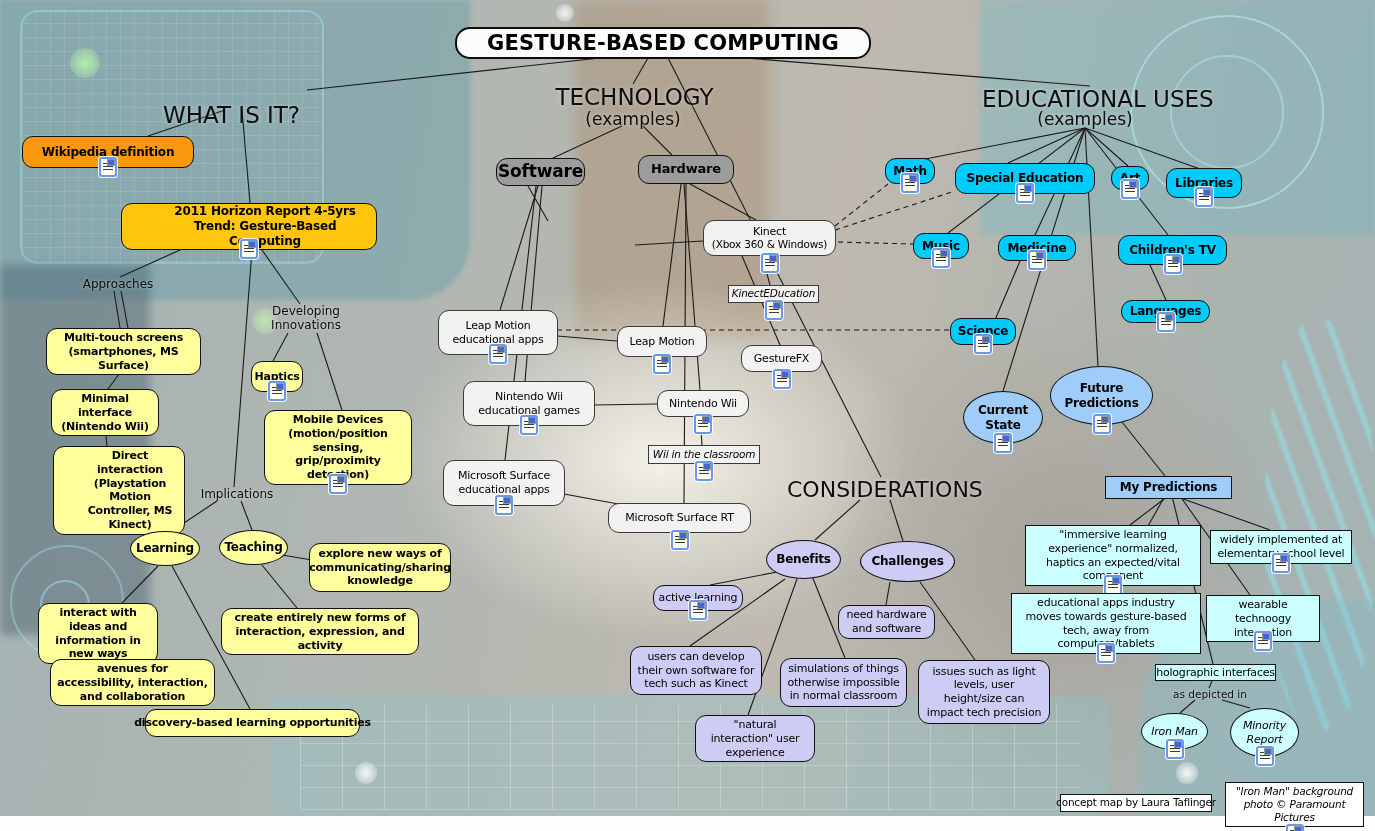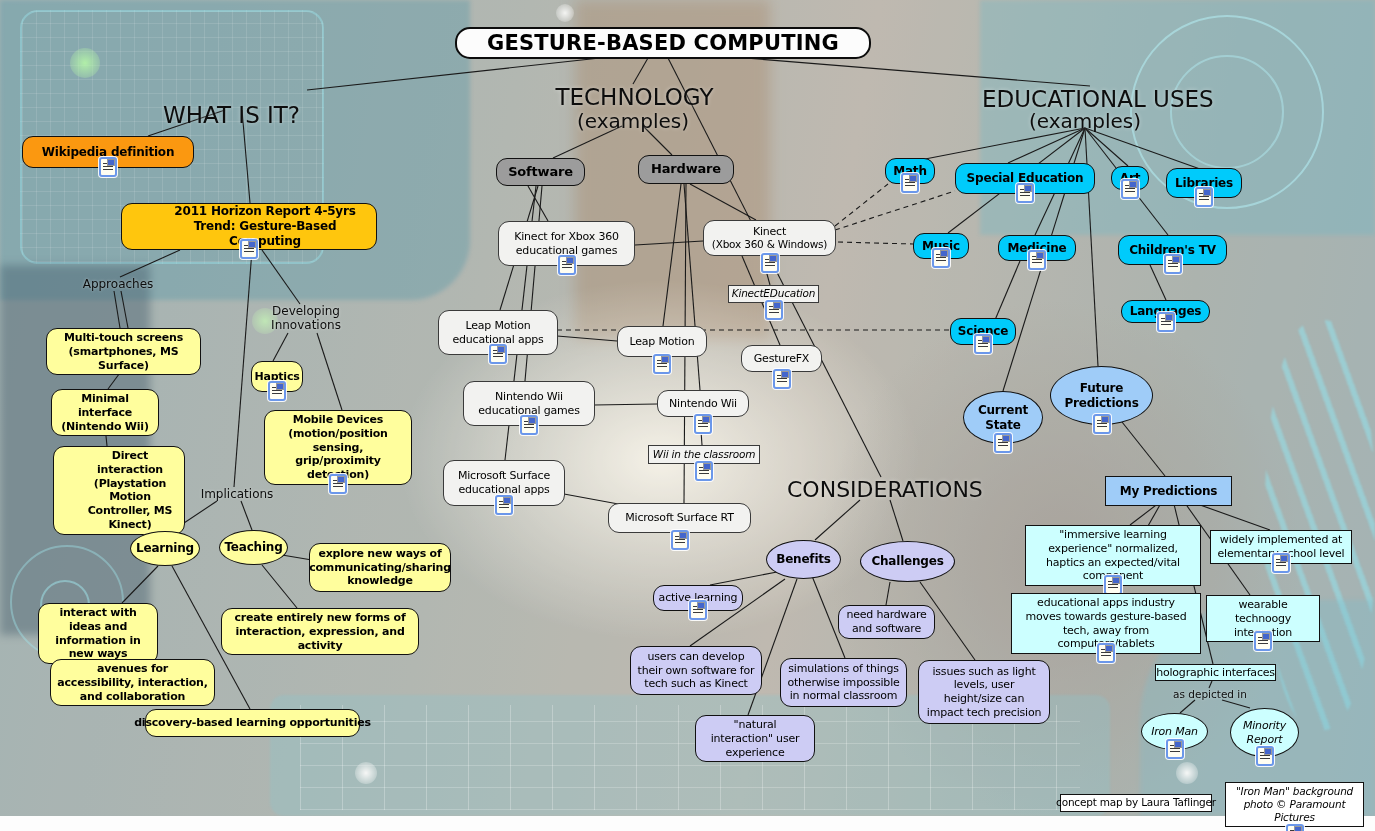--- a/index.html
+++ b/index.html
@@ -63,21 +63,21 @@
   .c-white{background:#F2F2F0;border-color:#3a3a3a;}
   .c-cyan{background:#00CBFB;}
   .c-blue{background:#9FCCF8;}
   .c-lav{background:#CDCCF4;}
   .c-ltcyan{background:#CCFFFF;}
   .c-cred{background:#FFFFFF;border-width:1px;}
   .title{background:#FCFCFC;border:2.2px solid #0c0c0c;border-radius:15px;
          font-weight:bold;font-size:21px;letter-spacing:.2px;}
   .hdr{position:absolute;font-size:23px;color:#0d0d0d;white-space:nowrap;
        text-shadow:0 0 4px rgba(255,255,255,.45);}
-  .sub{font-size:20px;}
+  .sub{font-size:17px;}
   .lbl{position:absolute;font-size:12px;color:#0d0d0d;text-align:center;
        text-shadow:0 0 3px rgba(255,255,255,.5);}
   .sm{font-size:10.5px;}
   
   .ric{position:absolute;bottom:-10px;left:50%;transform:translateX(-50%);width:14px;height:16px;
        background:#fffef2;border:2px solid #6b97ea;border-radius:3px;box-shadow:0 0 0 1px rgba(255,255,255,.9);}
   .ric::before{content:"";position:absolute;left:2px;right:2px;top:4px;height:9px;
        background:repeating-linear-gradient(#3a3a3a 0 1px,transparent 1px 3px);}
   .ric::after{content:"";position:absolute;right:0px;top:0px;width:6px;height:5px;
        background:#4466cc;border:1px solid #999;}
@@ -247,29 +247,25 @@
   <div class="n c-yellow" style="left:221px;top:608px;width:198px;min-height:38px;" data-name="node-create-new-forms">
     <span data-name="node-label">create entirely new forms of interaction, expression, and activity</span>
   </div>
   <div class="n c-yellow" style="left:50px;top:659px;width:165px;min-height:38px;" data-name="node-avenues">
     <span data-name="node-label">avenues for accessibility, interaction, and collaboration</span>
   </div>
   <div class="n c-yellow nw" style="left:145px;top:709px;width:215px;height:28px;" data-name="node-discovery">
     <span data-name="node-label">discovery-based learning opportunities</span>
   </div>
 
-  <div class="n c-gray b" style="left:496px;top:158px;width:89px;height:28px;font-size:13px;" data-name="node-software">
+  <div class="n c-gray b" style="left:496px;top:158px;width:89px;height:28px;font-size:17px;" data-name="node-software">
     <span data-name="node-label">Software</span>
   </div>
   <div class="n c-gray b" style="left:638px;top:155px;width:96px;height:29px;font-size:13px;" data-name="node-hardware">
     <span data-name="node-label">Hardware</span>
-  </div>
-  <div class="n c-white" style="left:498px;top:221px;width:137px;min-height:45px;" data-name="node-kinect-games">
-    <span data-name="node-label">Kinect for Xbox 360 educational games</span>
-    <span class="ric" data-name="resource-icon"></span>
   </div>
   <div class="n c-white" style="left:703px;top:220px;width:133px;height:36px;" data-name="node-kinect">
     <span data-name="node-label">Kinect</span>
     <span class="sm" data-name="node-sublabel">(Xbox 360 &amp; Windows)</span>
     <span class="ric ric-out" data-name="resource-icon"></span>
   </div>
   <div class="n c-white sq i nw sm" style="left:728px;top:285px;width:91px;height:18px;" data-name="node-kinect-education">
     <span data-name="node-label">KinectEDucation</span>
     <span class="ric ric-out" data-name="resource-icon"></span>
   </div>
@@ -343,21 +339,21 @@
     <span class="ric" data-name="resource-icon"></span>
   </div>
   <div class="n c-blue el b" style="left:963px;top:391px;width:80px;height:53px;" data-name="node-current-state">
     <span data-name="node-label">Current State</span>
     <span class="ric" data-name="resource-icon"></span>
   </div>
   <div class="n c-blue el b" style="left:1050px;top:366px;width:103px;height:59px;" data-name="node-future-predictions">
     <span data-name="node-label">Future Predictions</span>
     <span class="ric" data-name="resource-icon"></span>
   </div>
-  <div class="n c-blue sq b nw" style="left:1105px;top:476px;width:127px;height:30px;" data-name="node-my-predictions">
+  <div class="n c-blue sq b nw" style="left:1105px;top:476px;width:127px;height:23px;" data-name="node-my-predictions">
     <span data-name="node-label">My Predictions</span>
   </div>
   <div class="n c-ltcyan sq" style="left:1025px;top:525px;width:176px;min-height:46px;" data-name="node-immersive">
     <span data-name="node-label">"immersive learning experience" normalized, haptics an expected/vital component</span>
     <span class="ric" data-name="resource-icon"></span>
   </div>
   <div class="n c-ltcyan sq" style="left:1210px;top:530px;width:142px;min-height:29px;" data-name="node-widely-implemented">
     <span data-name="node-label">widely implemented at elementary school level</span>
     <span class="ric" data-name="resource-icon"></span>
   </div>

